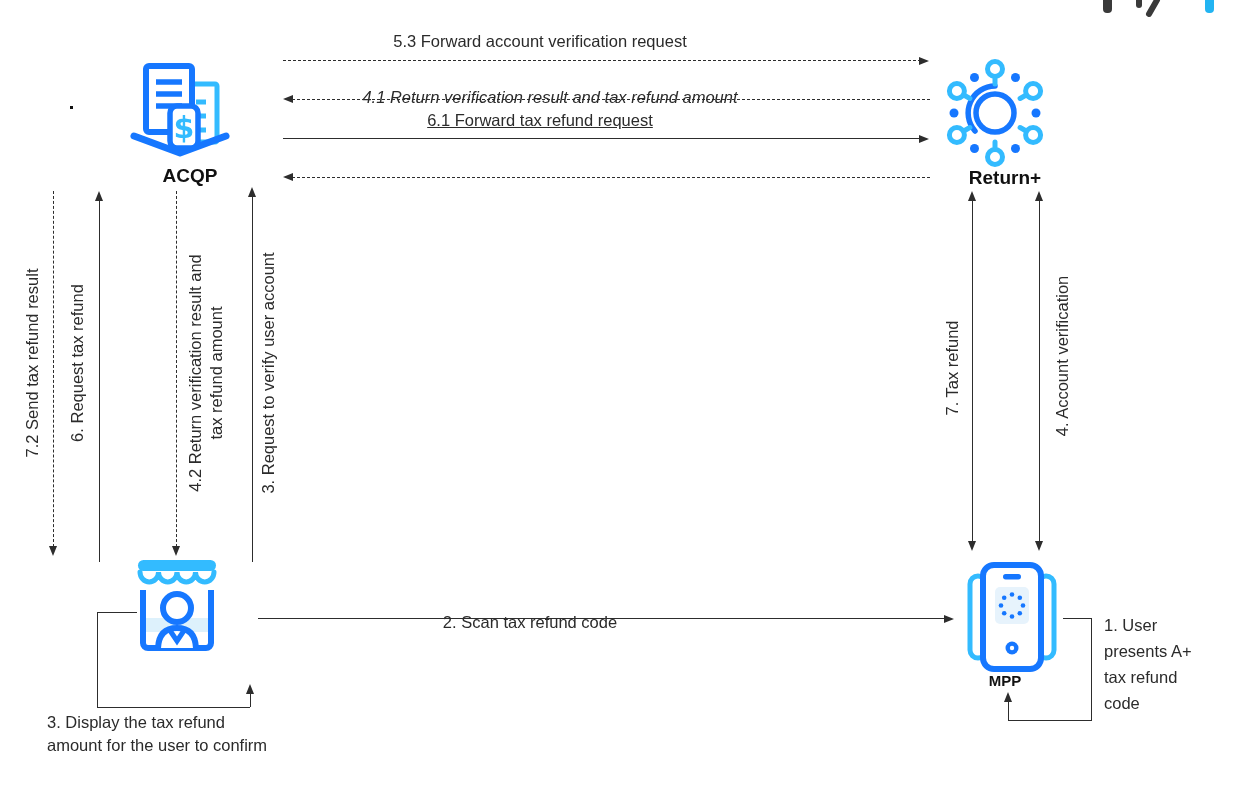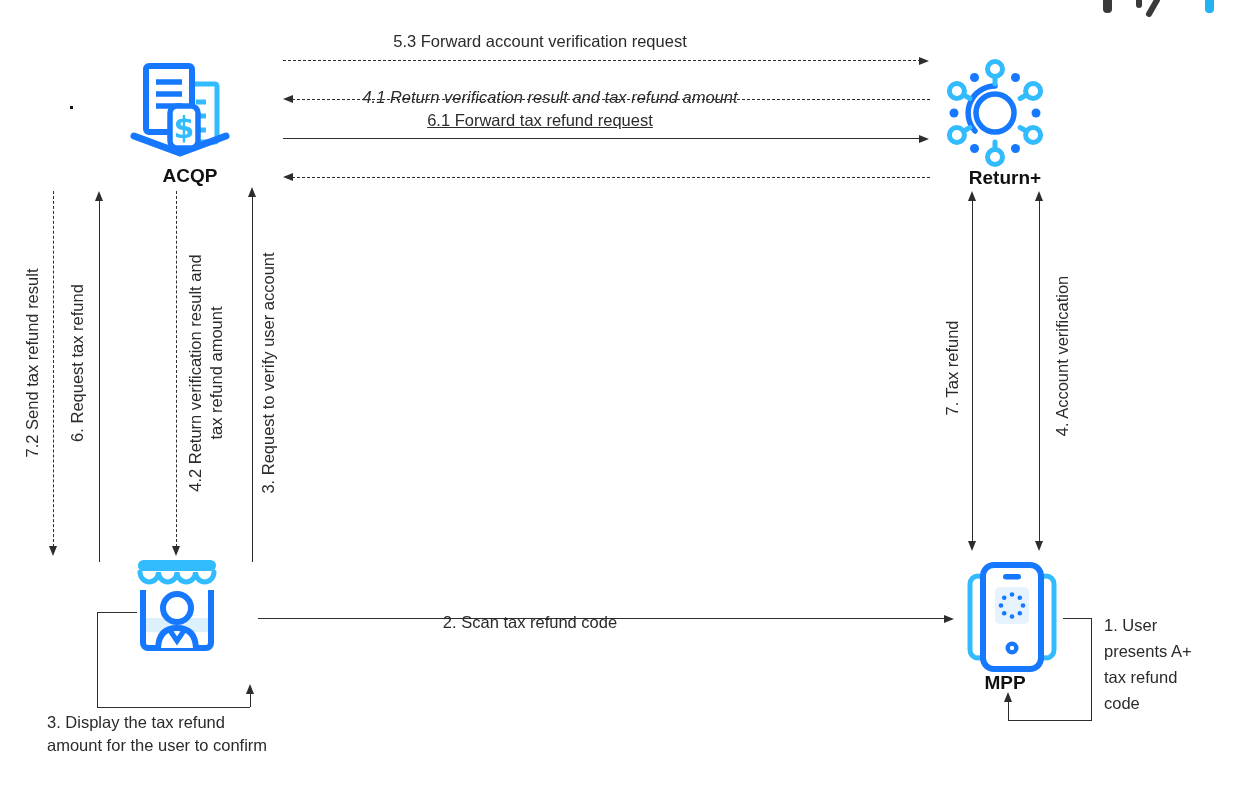--- a/index.html
+++ b/index.html
@@ -112,21 +112,21 @@
           <circle cx="53.8" cy="53.3" r="2.3"></circle>
         <circle cx="46" cy="56.5" r="2.3"></circle>
           <circle cx="38.2" cy="53.3" r="2.3"></circle>
         <circle cx="35" cy="45.5" r="2.3"></circle>
           <circle cx="38.2" cy="37.7" r="2.3"></circle>
       </g>
       <circle cx="46" cy="88" r="6.5" fill="#1677ff"></circle>
         <circle cx="46" cy="88" r="2.2" fill="#ffffff"></circle>
     </g>
   </svg>
-  <div class="elabel" style="left:955px;top:672px;width:100px;font-size:19px;">MPP</div>
+  <div class="elabel" style="left:955px;top:672px;width:100px;font-size:15px;">MPP</div>
 
   <div class="alabel" style="left:285px;top:31px;width:510px;">5.3 Forward account verification request</div>
   <div class="hline dashed" style="left:283px;top:60px;width:638px;"></div>
   <div class="ah right" style="left:919px;top:56.5px;"></div>
 
   <div class="alabel" style="left:285px;top:87px;width:530px;font-style:italic;">4.1 Return verification result and tax refund amount</div>
   <div class="hline dashed" style="left:292px;top:98.5px;width:638px;"></div>
   <div class="ah left" style="left:283px;top:95px;"></div>
 
   <div class="alabel" style="left:285px;top:109.5px;width:510px;text-decoration:underline;">6.1 Forward tax refund request</div>

